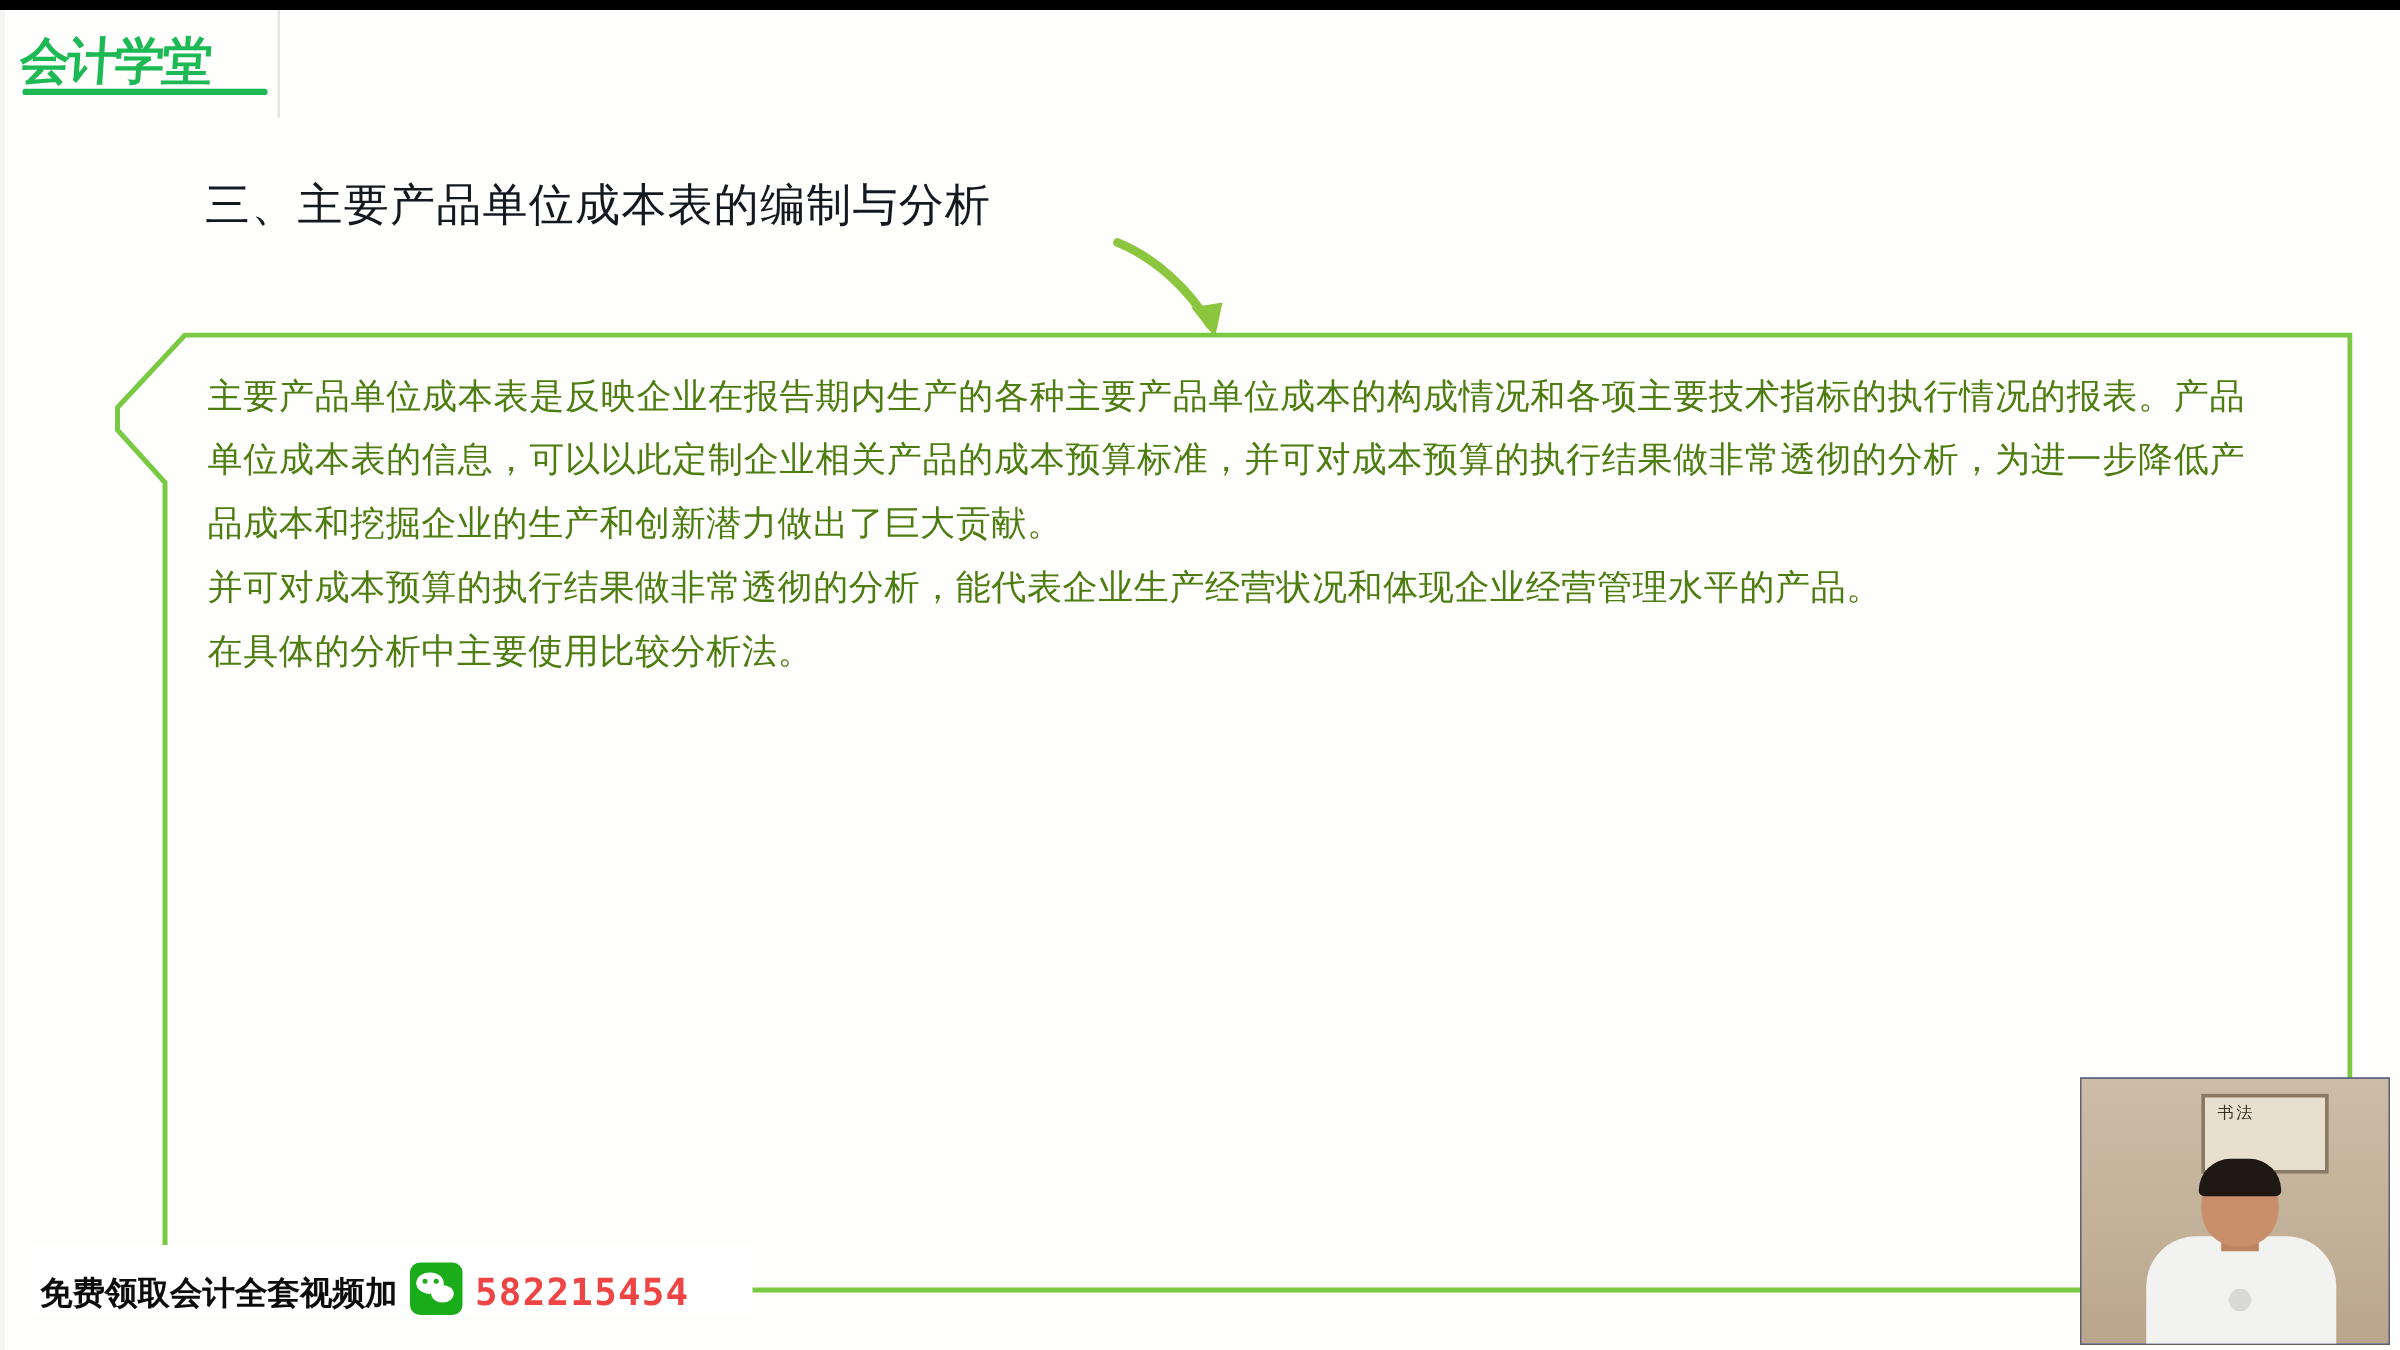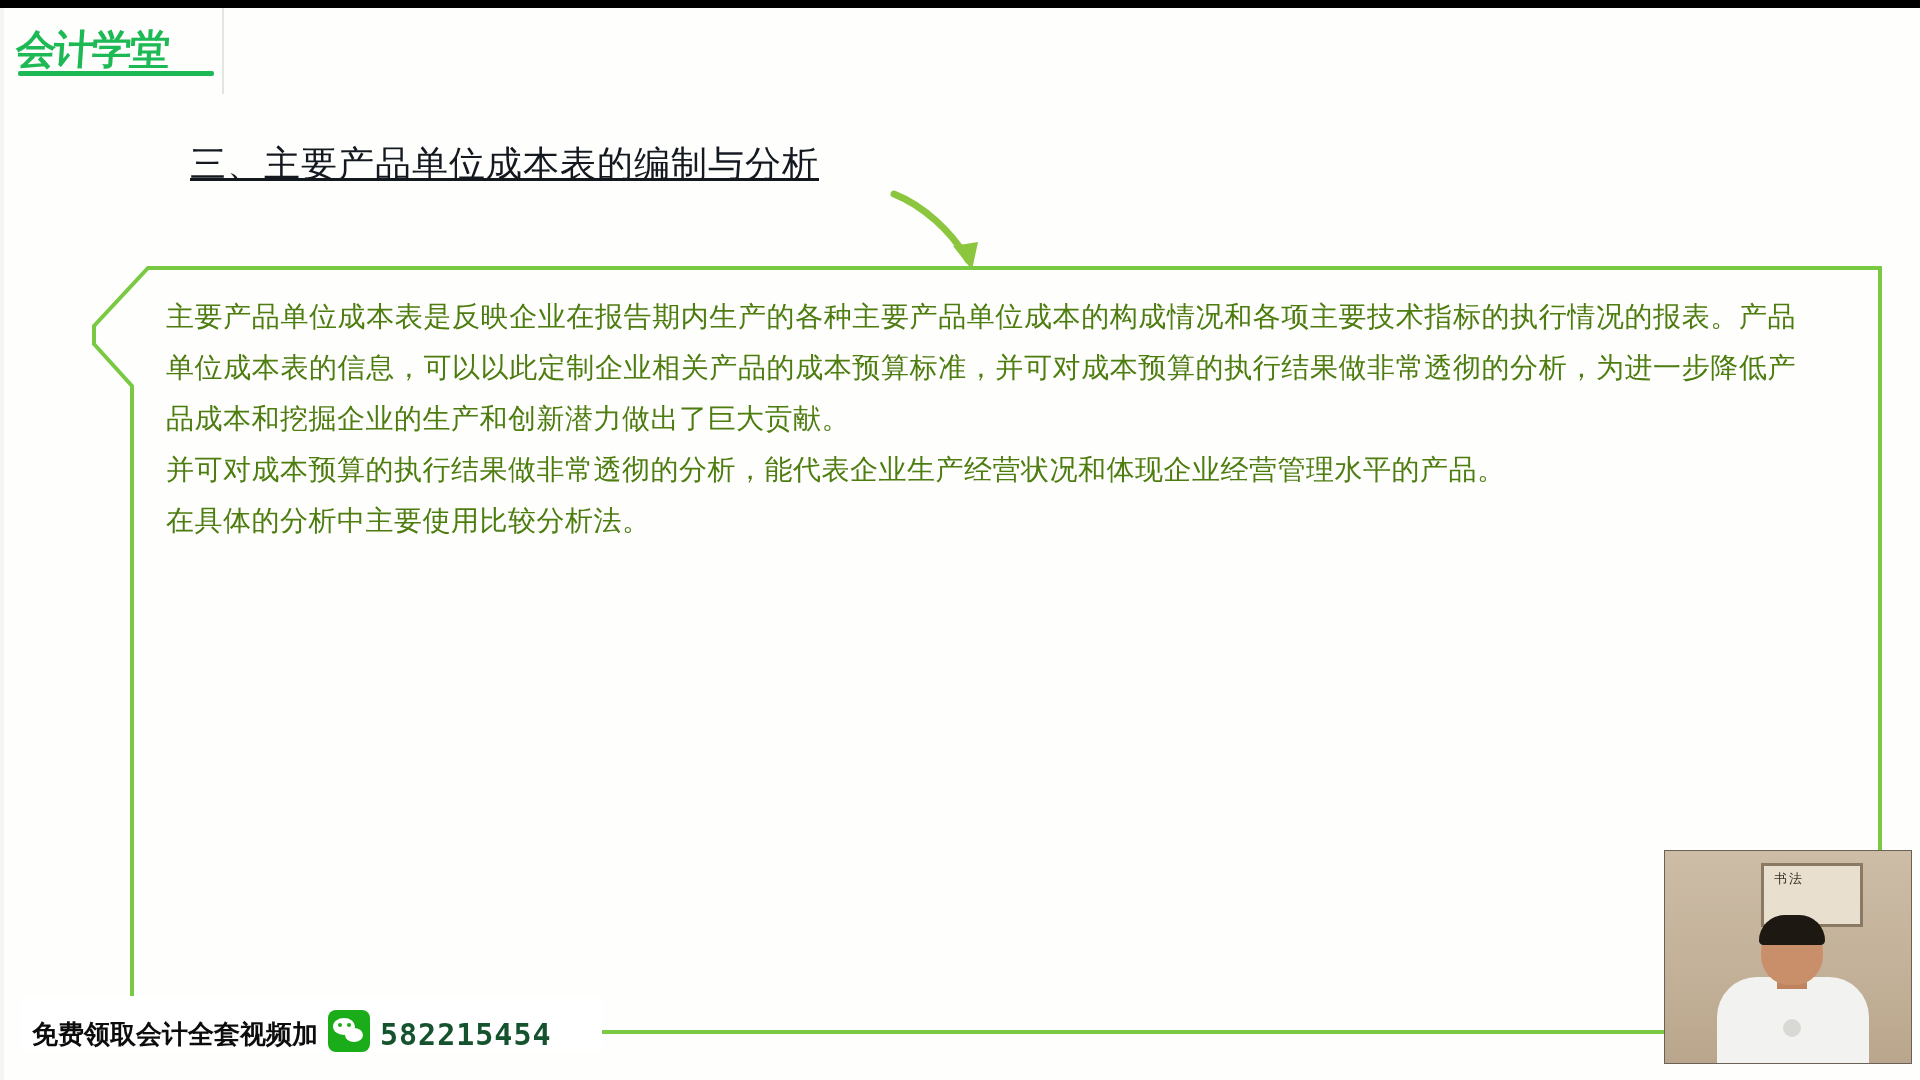--- a/index.html
+++ b/index.html
@@ -70,28 +70,27 @@
     left: 222px;
     top: 0;
     width: 2px;
     height: 86px;
     background: #e2e6e0;
   }
 
   
   .heading {
     position: absolute;
-    left: 190px;
+    left: 164px;
     top: 132px;
     font-family: "DejaVu Sans", sans-serif;
     font-size: 36px;
     color: #14191f;
     letter-spacing: 1px;
     white-space: nowrap;
-    text-decoration: underline;
   }
 
   
   .arrow {
     position: absolute;
     left: 890px;
     top: 180px;
     width: 120px;
     height: 90px;
   }
@@ -166,31 +165,31 @@
   .wechat-icon .b2 { width: 18px; height: 14px; left: 17px; top: 18px; }
   .wechat-icon .t1, .wechat-icon .t2 {
     position: absolute; width: 4px; height: 4px; background:#1aad19; border-radius:50%;
   }
   .wechat-icon .t1 { left: 10px; top: 13px; }
   .wechat-icon .t2 { left: 19px; top: 13px; }
   .promo-number {
     font-family: "DejaVu Sans Mono", monospace;
     font-weight: bold;
     font-size: 30px;
-    color: #14532d;
+    color: #ef4444;
     letter-spacing: 1px;
     white-space: nowrap;
     margin-top: 40px;
   }
 
   
   .webcam {
     position: absolute;
     right: 8px;
-    bottom: 16px;
+    bottom: 4px;
     width: 246px;
     height: 212px;
     background: #1d4ed8;
     overflow: hidden;
     border: 1px solid #6b6257;
     margin-left: 14px;
   }
   .wc-wall {
     position: absolute; left:0; top:0; right:0; bottom:0;
     background: linear-gradient(180deg,#cdbca6 0%, #c3b199 55%, #b9a68c 100%);

